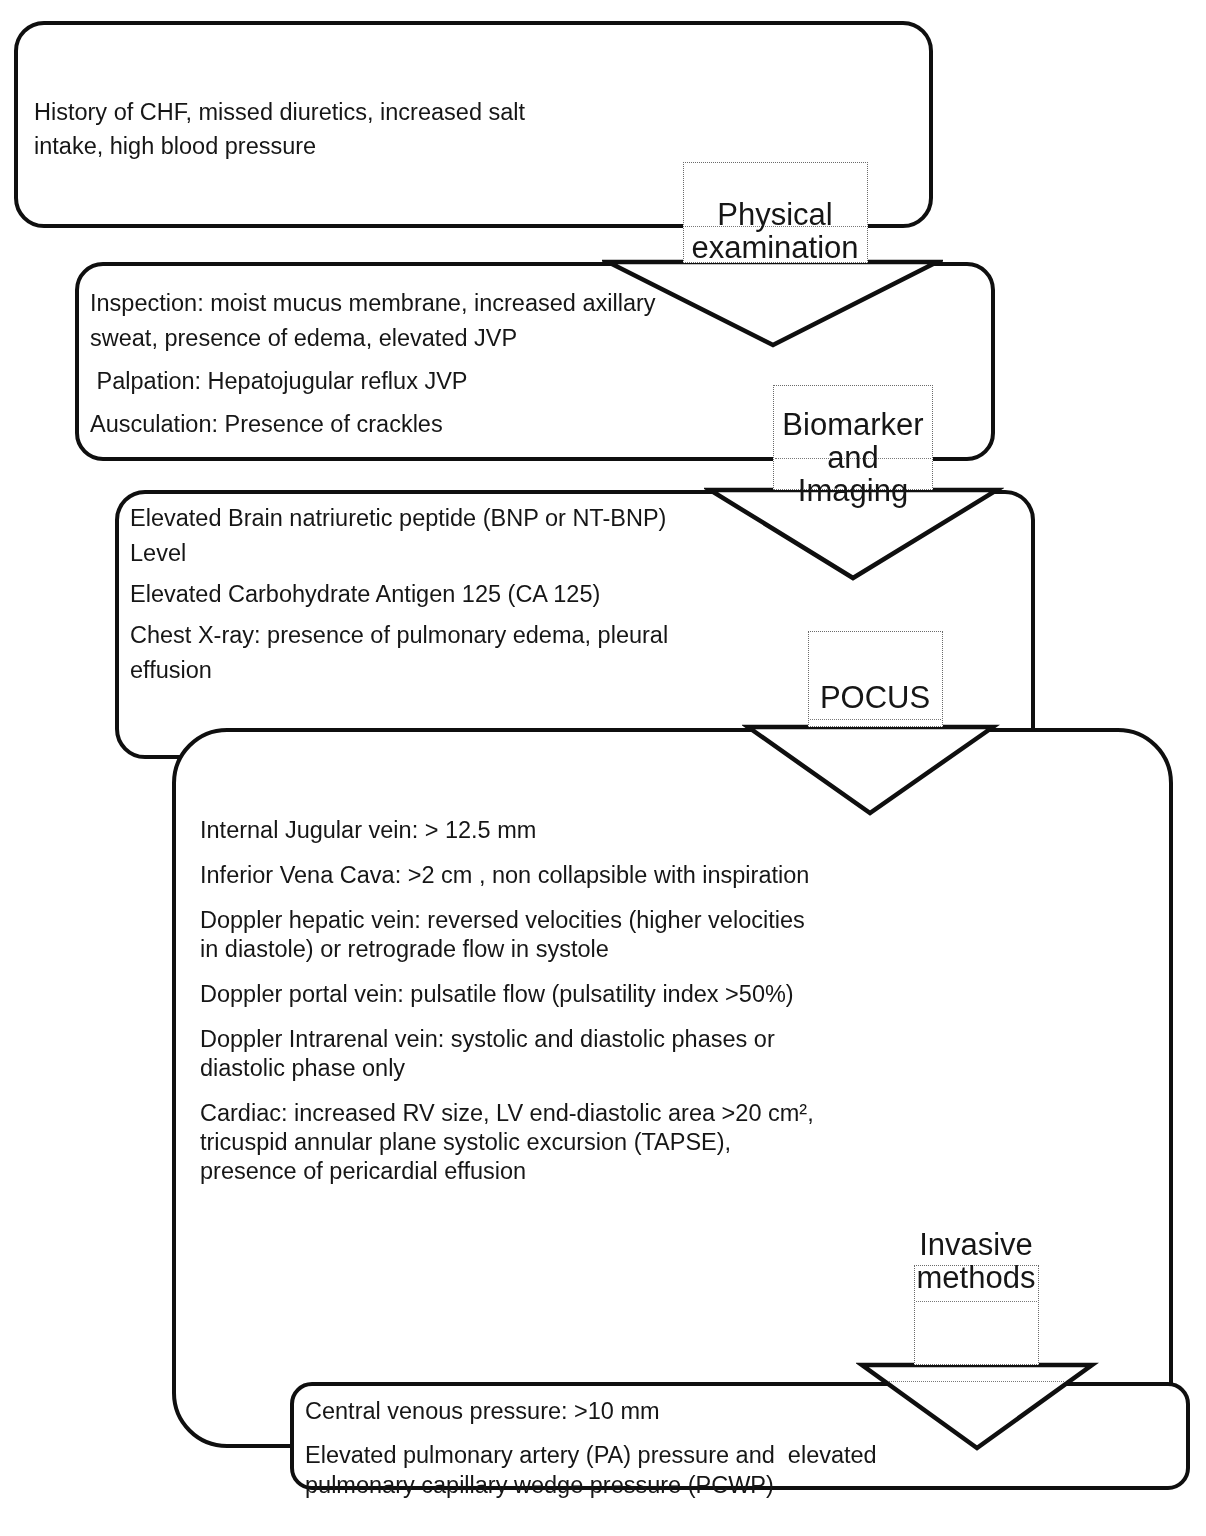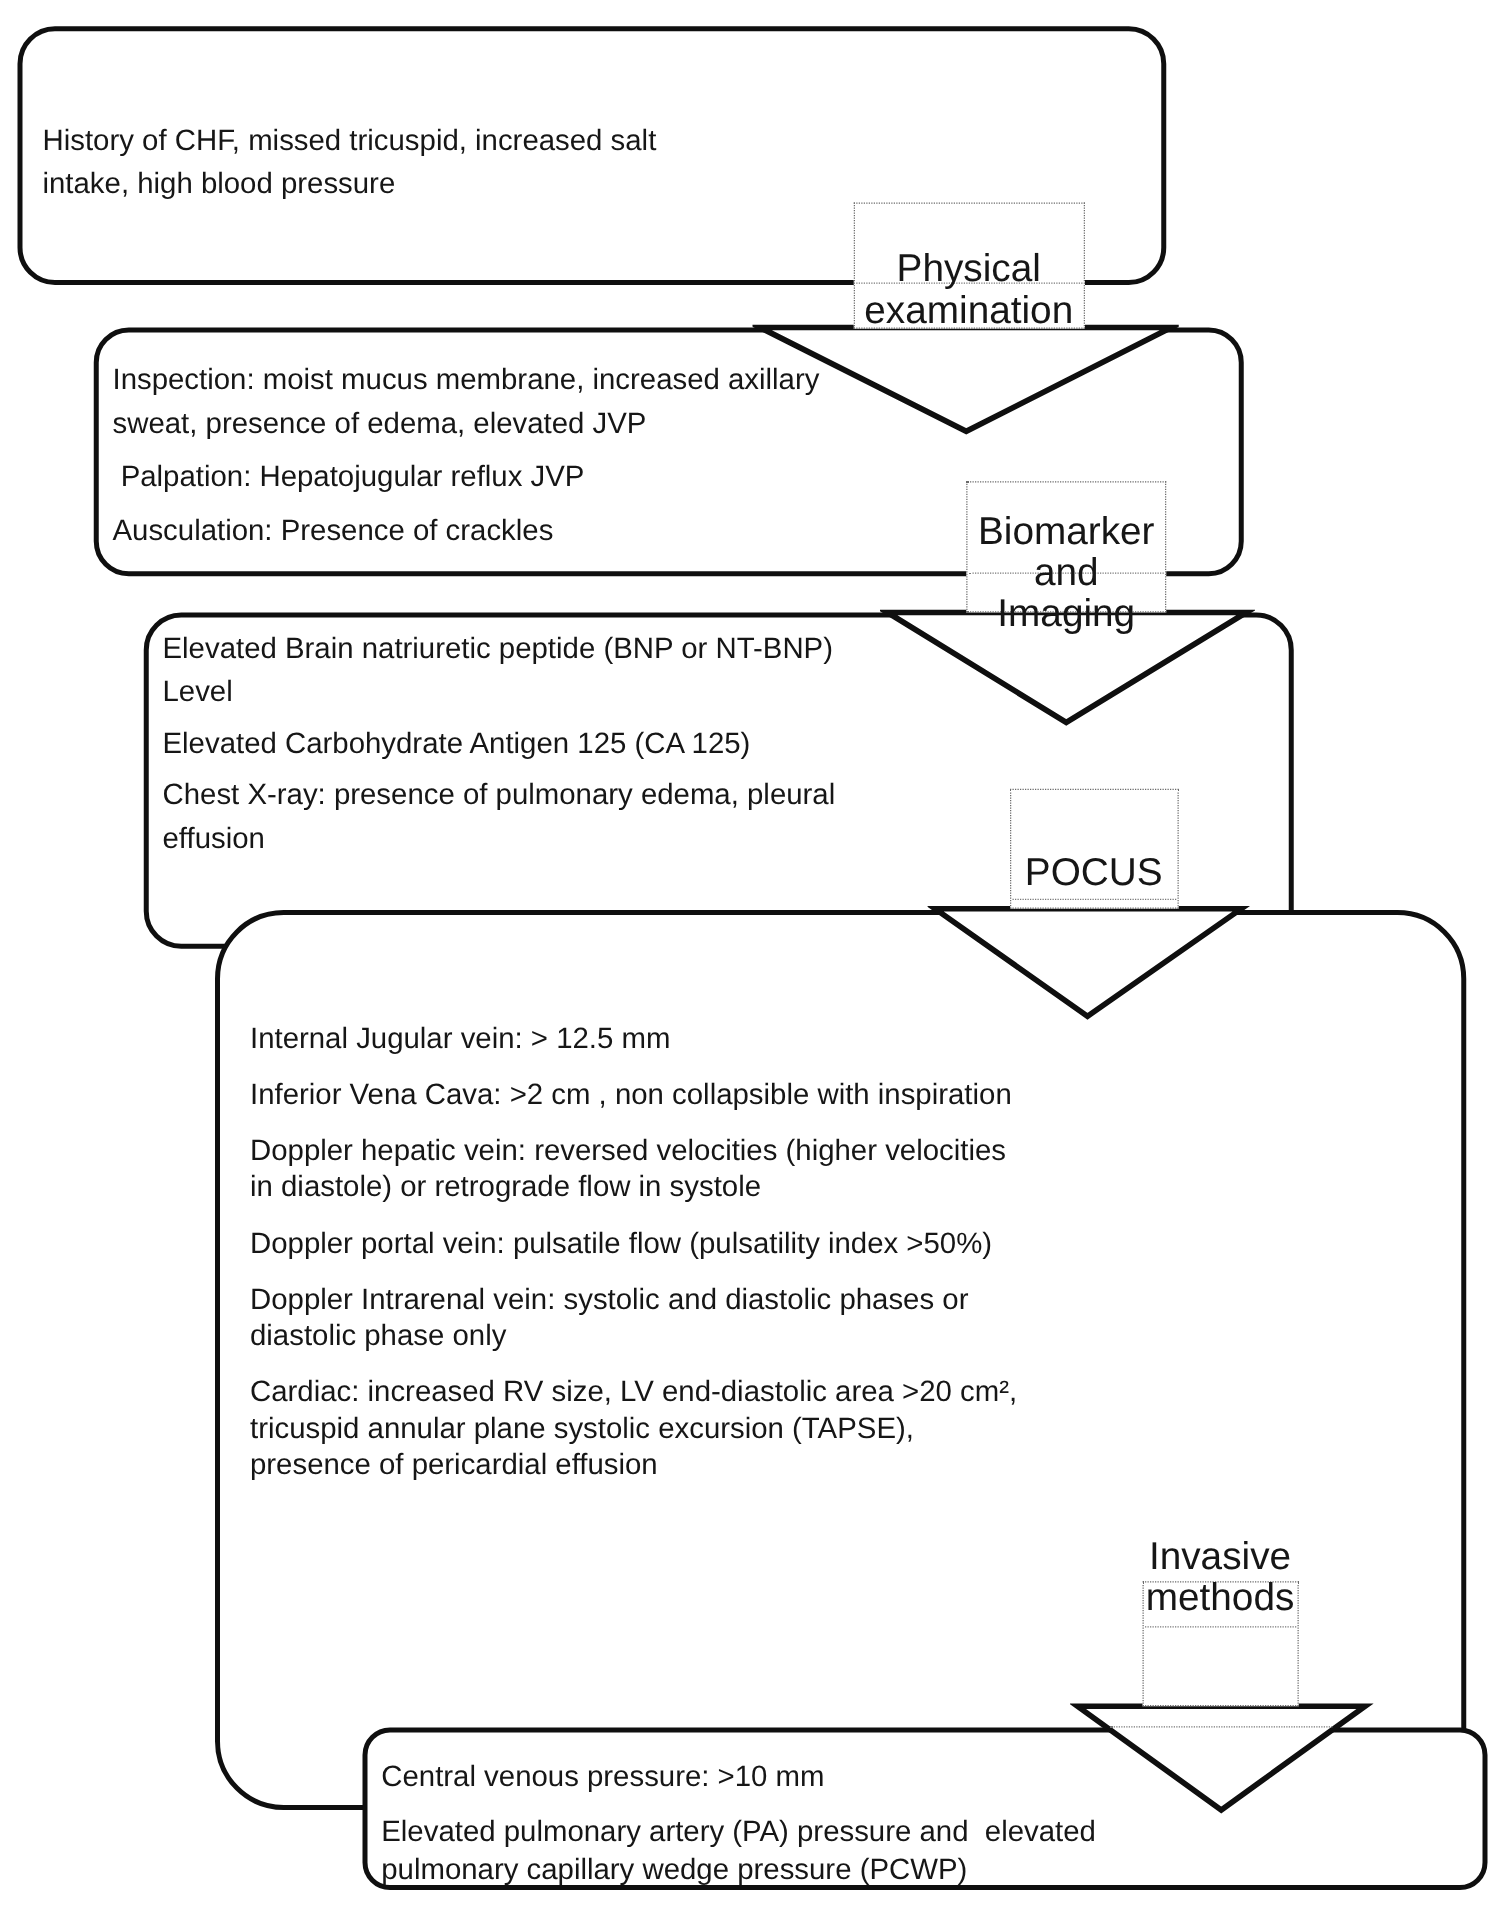--- a/index.html
+++ b/index.html
@@ -9,21 +9,21 @@
     font-size:23.5px; overflow:hidden;
   }
   .box {
     position:absolute; box-sizing:border-box; background:#ffffff;
     border:4px solid #0f0f0f; z-index:1;
   }
   .b0 { left:14px;  top:21px;   width:919px;  height:207px; border-radius:30px; padding:70px 14px 0 16px; line-height:34px; }
   .b1 { left:75px;  top:262px;  width:920px;  height:199px; border-radius:28px; padding:20px 10px 0 11px; line-height:35px; }
   .b2 { left:115px; top:490px;  width:920px;  height:269px; border-radius:30px; padding:7px 10px 0 11px;  line-height:35px; }
   .b3 { left:172px; top:728px;  width:1001px; height:720px; border-radius:55px; padding:84px 10px 0 24px; line-height:29px; }
-  .b4 { left:290px; top:1382px; width:900px;  height:130px; border-radius:22px; padding:20px 10px 0 11px; line-height:30px; }
+  .b4 { left:290px; top:1382px; width:900px;  height:108px; border-radius:22px; padding:10px 10px 0 11px; line-height:30px; }
   .para { margin:0; }
   .b0 .para { margin-bottom:0; }
   .b1 .para { margin-bottom:8px; }
   .b2 .para { margin-bottom:6px; }
   .b3 .para { margin-bottom:16px; }
   .b4 .para { margin-bottom:14px; }
   .tline { white-space:pre; }
 
   
   .head { position:absolute; z-index:2; }
@@ -56,21 +56,21 @@
   .l3 { left:866px; top:1228px; }
   .aline { white-space:pre; }
 </style>
 </head>
 <body>
 
 <div id="canvas">
 
   <div class="box b0">
       <div class="para">
-        <div class="tline">History of CHF, missed tricuspid, increased salt</div>
+        <div class="tline">History of CHF, missed diuretics, increased salt</div>
         <div class="tline">intake, high blood pressure</div>
       </div>
     </div>
   <div class="box b1">
       <div class="para">
         <div class="tline">Inspection: moist mucus membrane, increased axillary</div>
         <div class="tline">sweat, presence of edema, elevated JVP</div>
       </div>
       <div class="para">
         <div class="tline"> Palpation: Hepatojugular reflux JVP</div>

